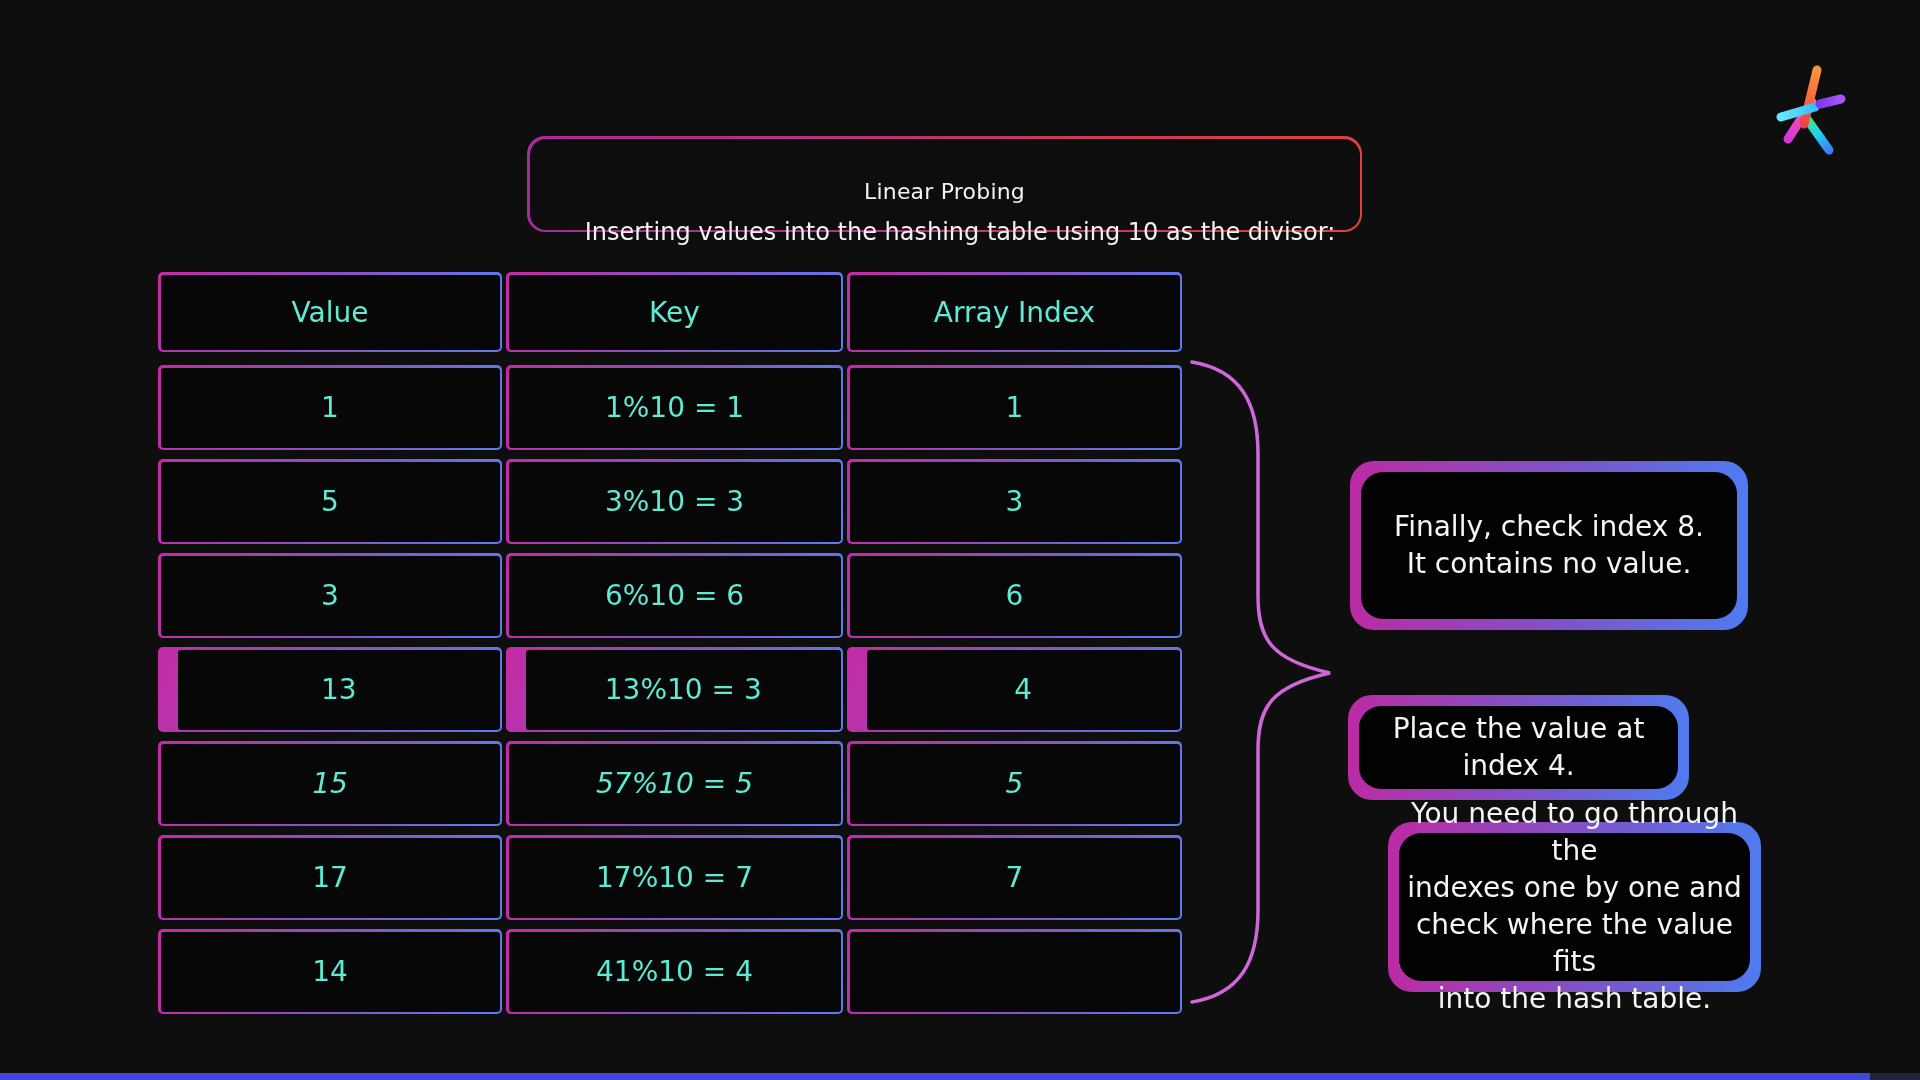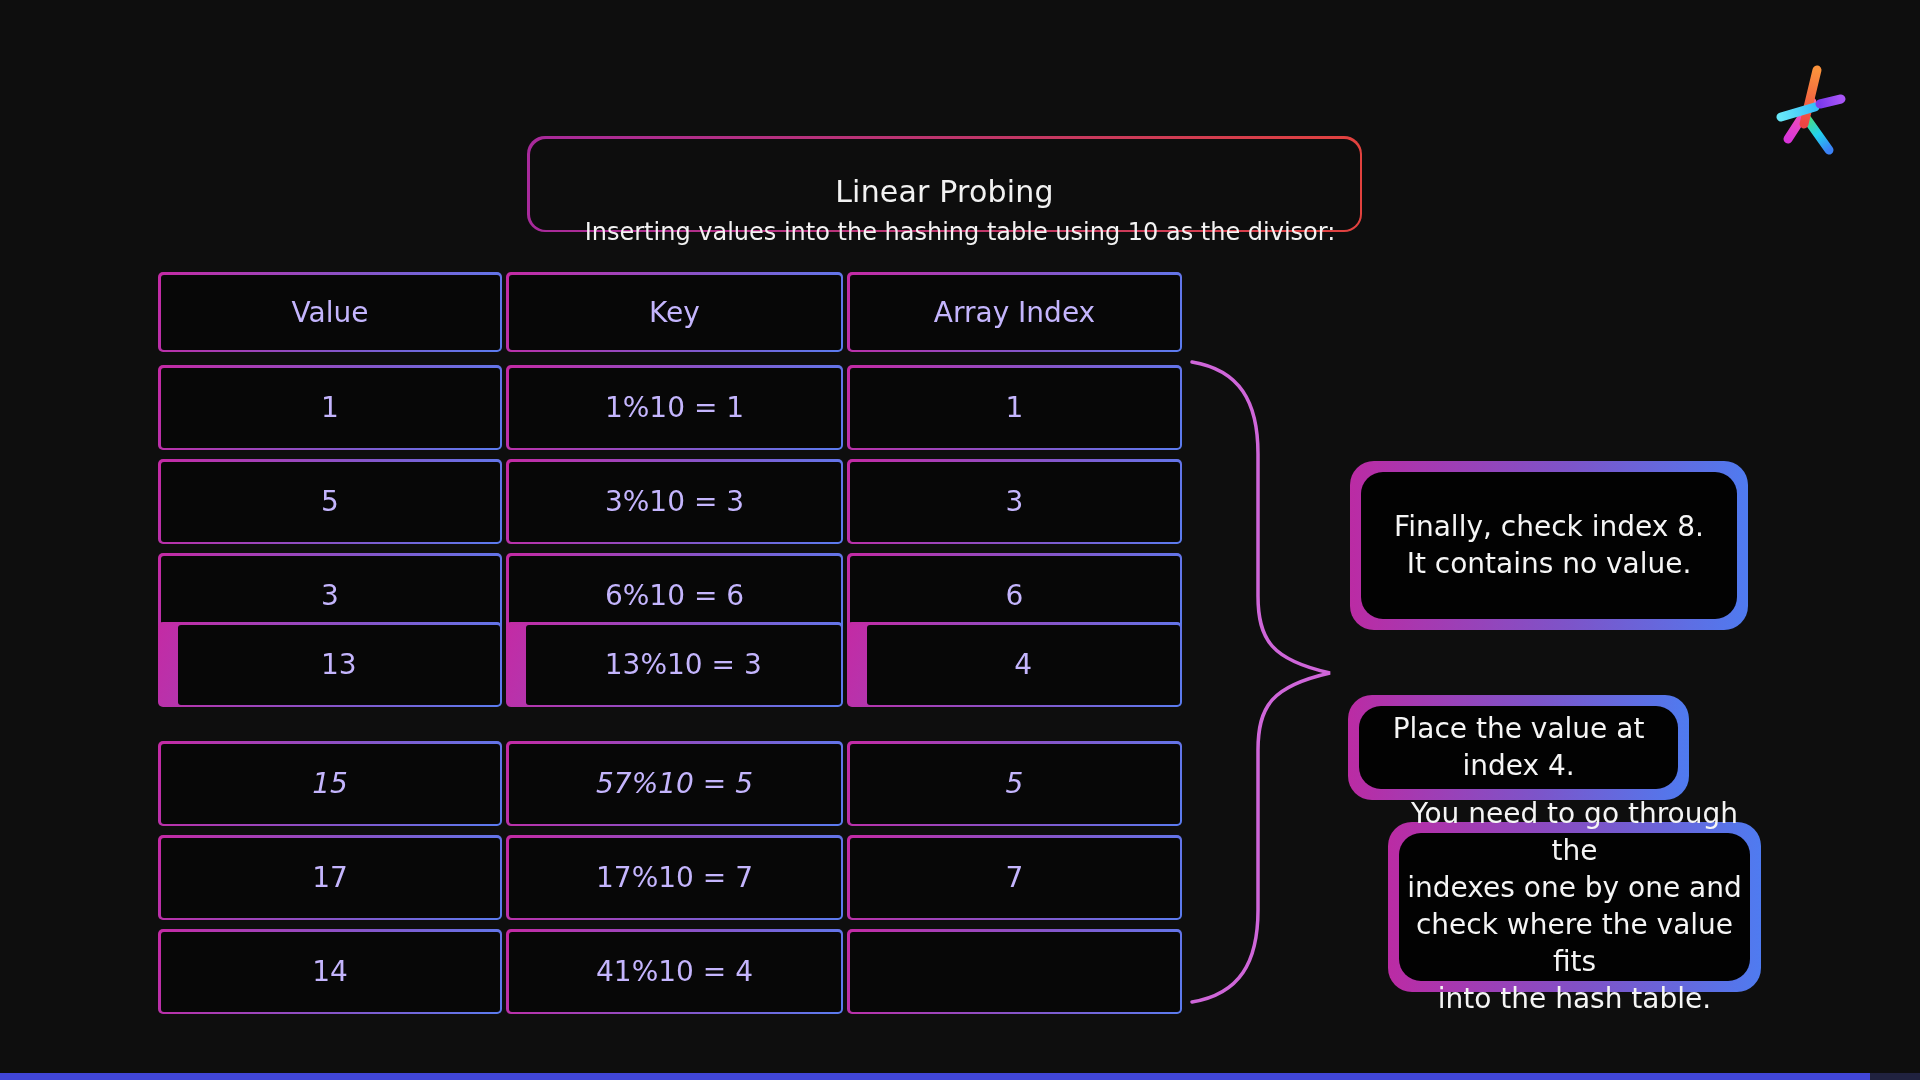--- a/index.html
+++ b/index.html
@@ -16,39 +16,39 @@
   .title-box{
     left:527px;top:136px;width:835px;height:96px;
     border-radius:18px;padding:2.5px;
     background:linear-gradient(90deg,#a82a9c 0%,#c03668 55%,#e2423e 100%);
     z-index:1;
   }
   .title-box-inner{
     width:100%;height:100%;border-radius:16px;background:#0d0d0d;
     display:flex;align-items:center;justify-content:center;
   }
-  .slide-title{font-size:30px;letter-spacing:.2px;padding-top:14px;}
+  .slide-title{font-size:22px;letter-spacing:.2px;padding-top:14px;}
   .slide-subtitle{
     left:0;top:218px;width:1920px;text-align:center;
     font-size:24px;z-index:3;
   }
 
   
   .cell{
     border-radius:5px;padding:2.5px;
     background:linear-gradient(110deg,#c42aa4 0%,#8655c9 55%,#5b7cf0 100%);
   }
   .cell-inner{
     width:100%;height:100%;border-radius:3px;background:#070707;
     display:flex;align-items:center;justify-content:center;
-    font-size:28px;color:#c4b5fd;
+    font-size:28px;color:#5eead4;
   }
   .c0{left:158px;width:344px;} .c1{left:506px;width:337px;text-align:right;} .c2{left:847px;width:335px;}
   .rh{top:272px;height:80px;}
-  .r0{top:365px;} .r1{top:459px;} .r2{top:553px;} .r3{top:622px;padding-left:20px;}
+  .r0{top:365px;} .r1{top:459px;} .r2{top:553px;} .r3{top:647px;padding-left:20px;}
   .r4{top:741px;font-style:italic;} .r5{top:835px;} .r6{top:929px;}
   .row{height:85px;}
 
   
   .brace{left:1188px;top:358px;z-index:0;}
 
   
   .callout{
     border-radius:24px;padding:11px;
     background:linear-gradient(90deg,#bb2ba4 0%,#7d54c9 55%,#4f7bf0 100%);

